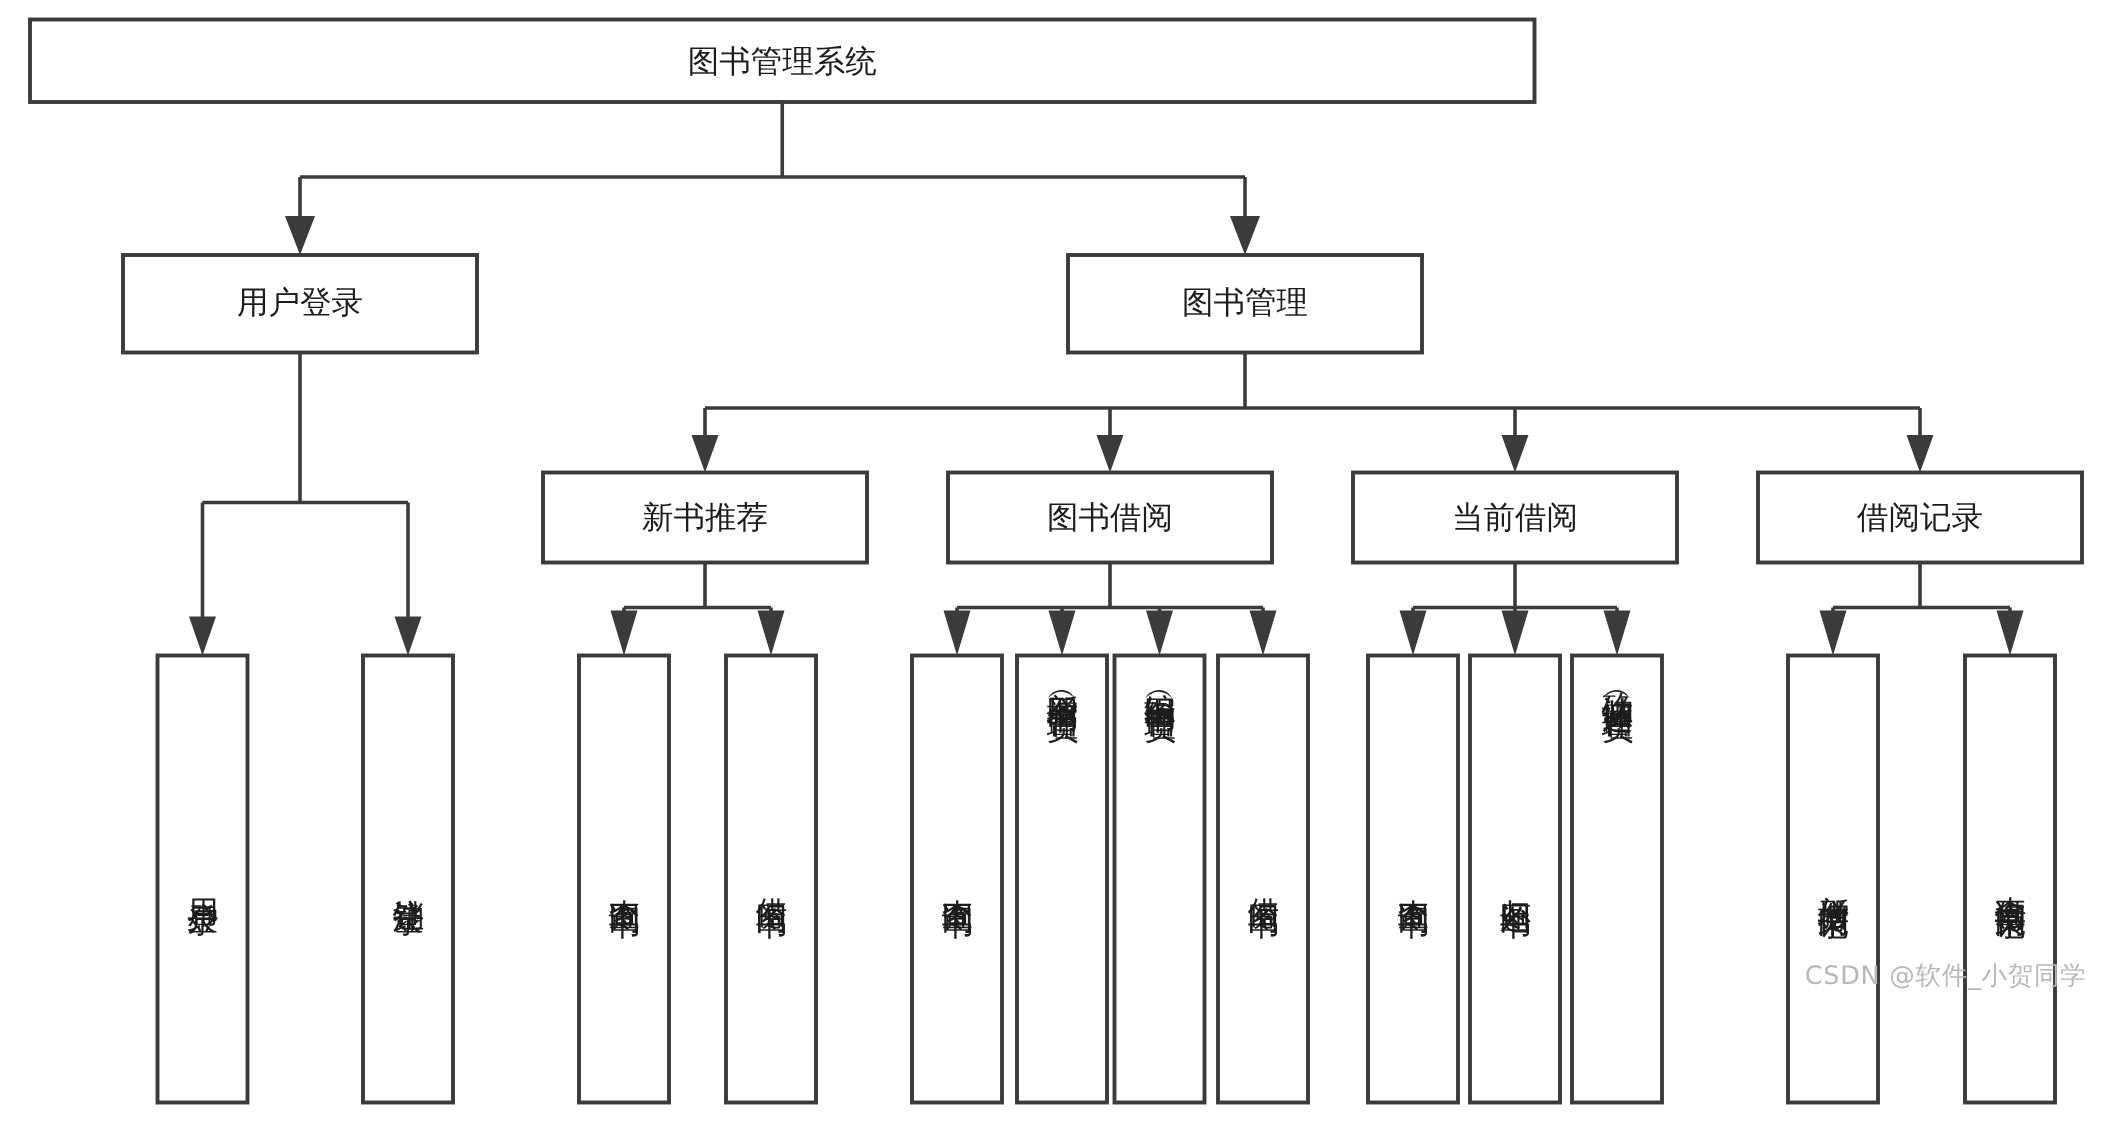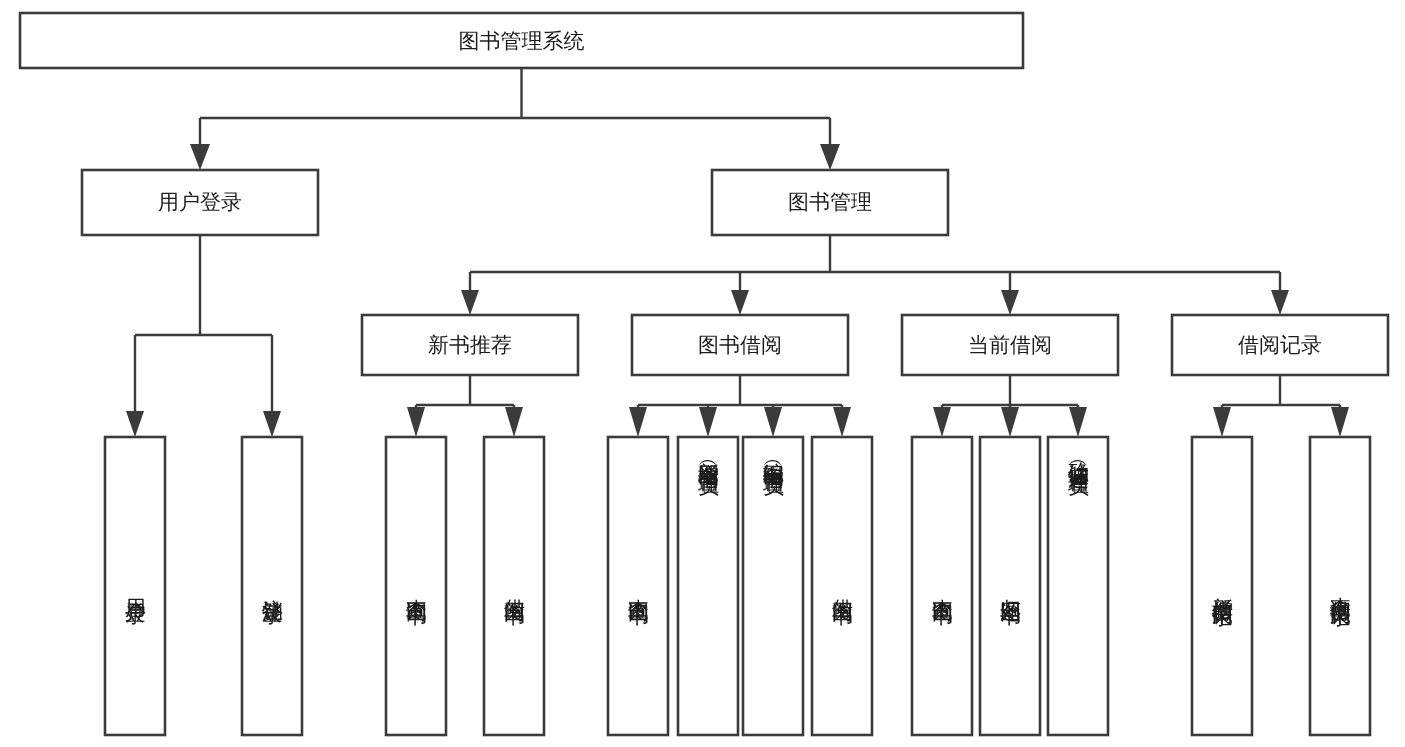--- a/index.html
+++ b/index.html
@@ -227,13 +227,14 @@
     <span class="leaf-label-text">确认归还（管理员）</span>
   </div>
 
   <div class="leaf-label-box" style="left:1192px;top:437px;width:60px;height:298px;">
     <span class="leaf-label-text">新增借阅记录</span>
   </div>
   <div class="leaf-label-box" style="left:1310px;top:437px;width:60px;height:298px;">
     <span class="leaf-label-text">查询借阅记录</span>
   </div>
 
+  <div class="watermark">CSDN @软件_小贺同学</div>
 </div>
 
 </body></html>

